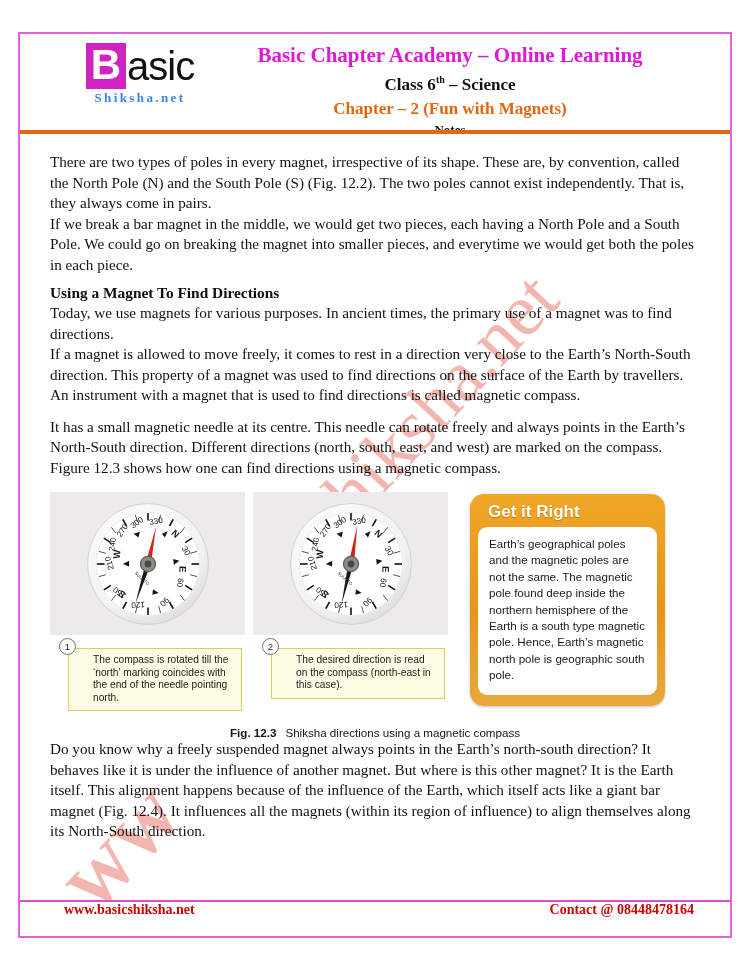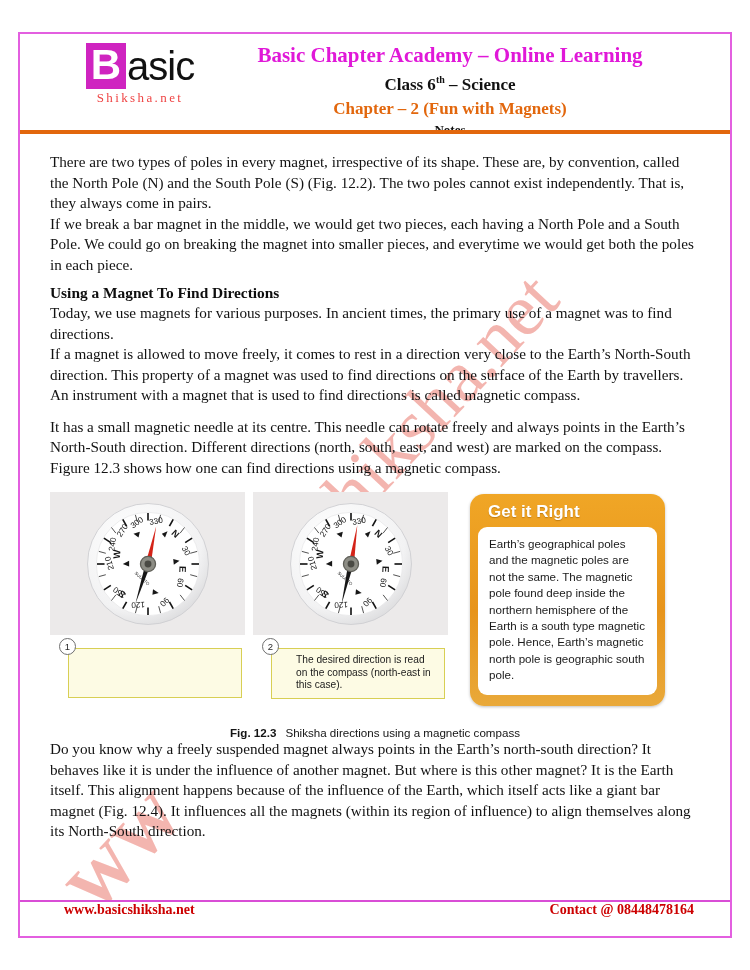--- a/index.html
+++ b/index.html
@@ -90,25 +90,26 @@
   .logo-asic {
     color: #111111;
     font-family: "Liberation Sans", sans-serif;
     font-weight: 400;
     font-size: 40px;
     line-height: 40px;
     letter-spacing: -1px;
     margin-left: 1px;
   }
   .logo-sub {
-    color: #ef4444;
+    color: #3b82f6;
     font-family: "Liberation Serif", serif;
     font-size: 13px;
     letter-spacing: 2.4px;
     margin-top: 2px;
+    font-weight: bold;
   }
   #title-block {
     position: absolute;
     left: 190px;
     top: 8px;
     width: 480px;
     text-align: center;
   }
   .t-main {
     color: #e018d8;
@@ -490,20 +491,21 @@
           </g>
           <polygon points="100,100 105,97 110,38 97,96" fill="#d42318"></polygon>
           <polygon points="100,100 95,103 85,164 103,104" fill="#161616"></polygon>
           <circle cx="100" cy="100" r="12" fill="#8d8d85" stroke="#5e5e57" stroke-width="2"></circle>
           <circle cx="100" cy="100" r="5.5" fill="#4a4a44"></circle>
         </svg>
       </div>
 
       <div class="cap-box" id="cap-1">
         <span class="cap-num">1</span>
+        <span>The compass is rotated till the ‘north’ marking coincides with the end of the needle pointing north.</span>
       </div>
 
       <div class="cap-box" id="cap-2">
         <span class="cap-num">2</span>
         <span>The desired direction is read on the compass (north-east in this case).</span>
       </div>
 
       <div id="get-it-right">
         <div id="gir-title">Get it Right</div>
         <div id="gir-body">Earth’s geographical poles and the magnetic poles are not the same. The magnetic pole found deep inside the northern hemisphere of the Earth is a south type magnetic pole. Hence, Earth’s magnetic north pole is geographic south pole.</div>

